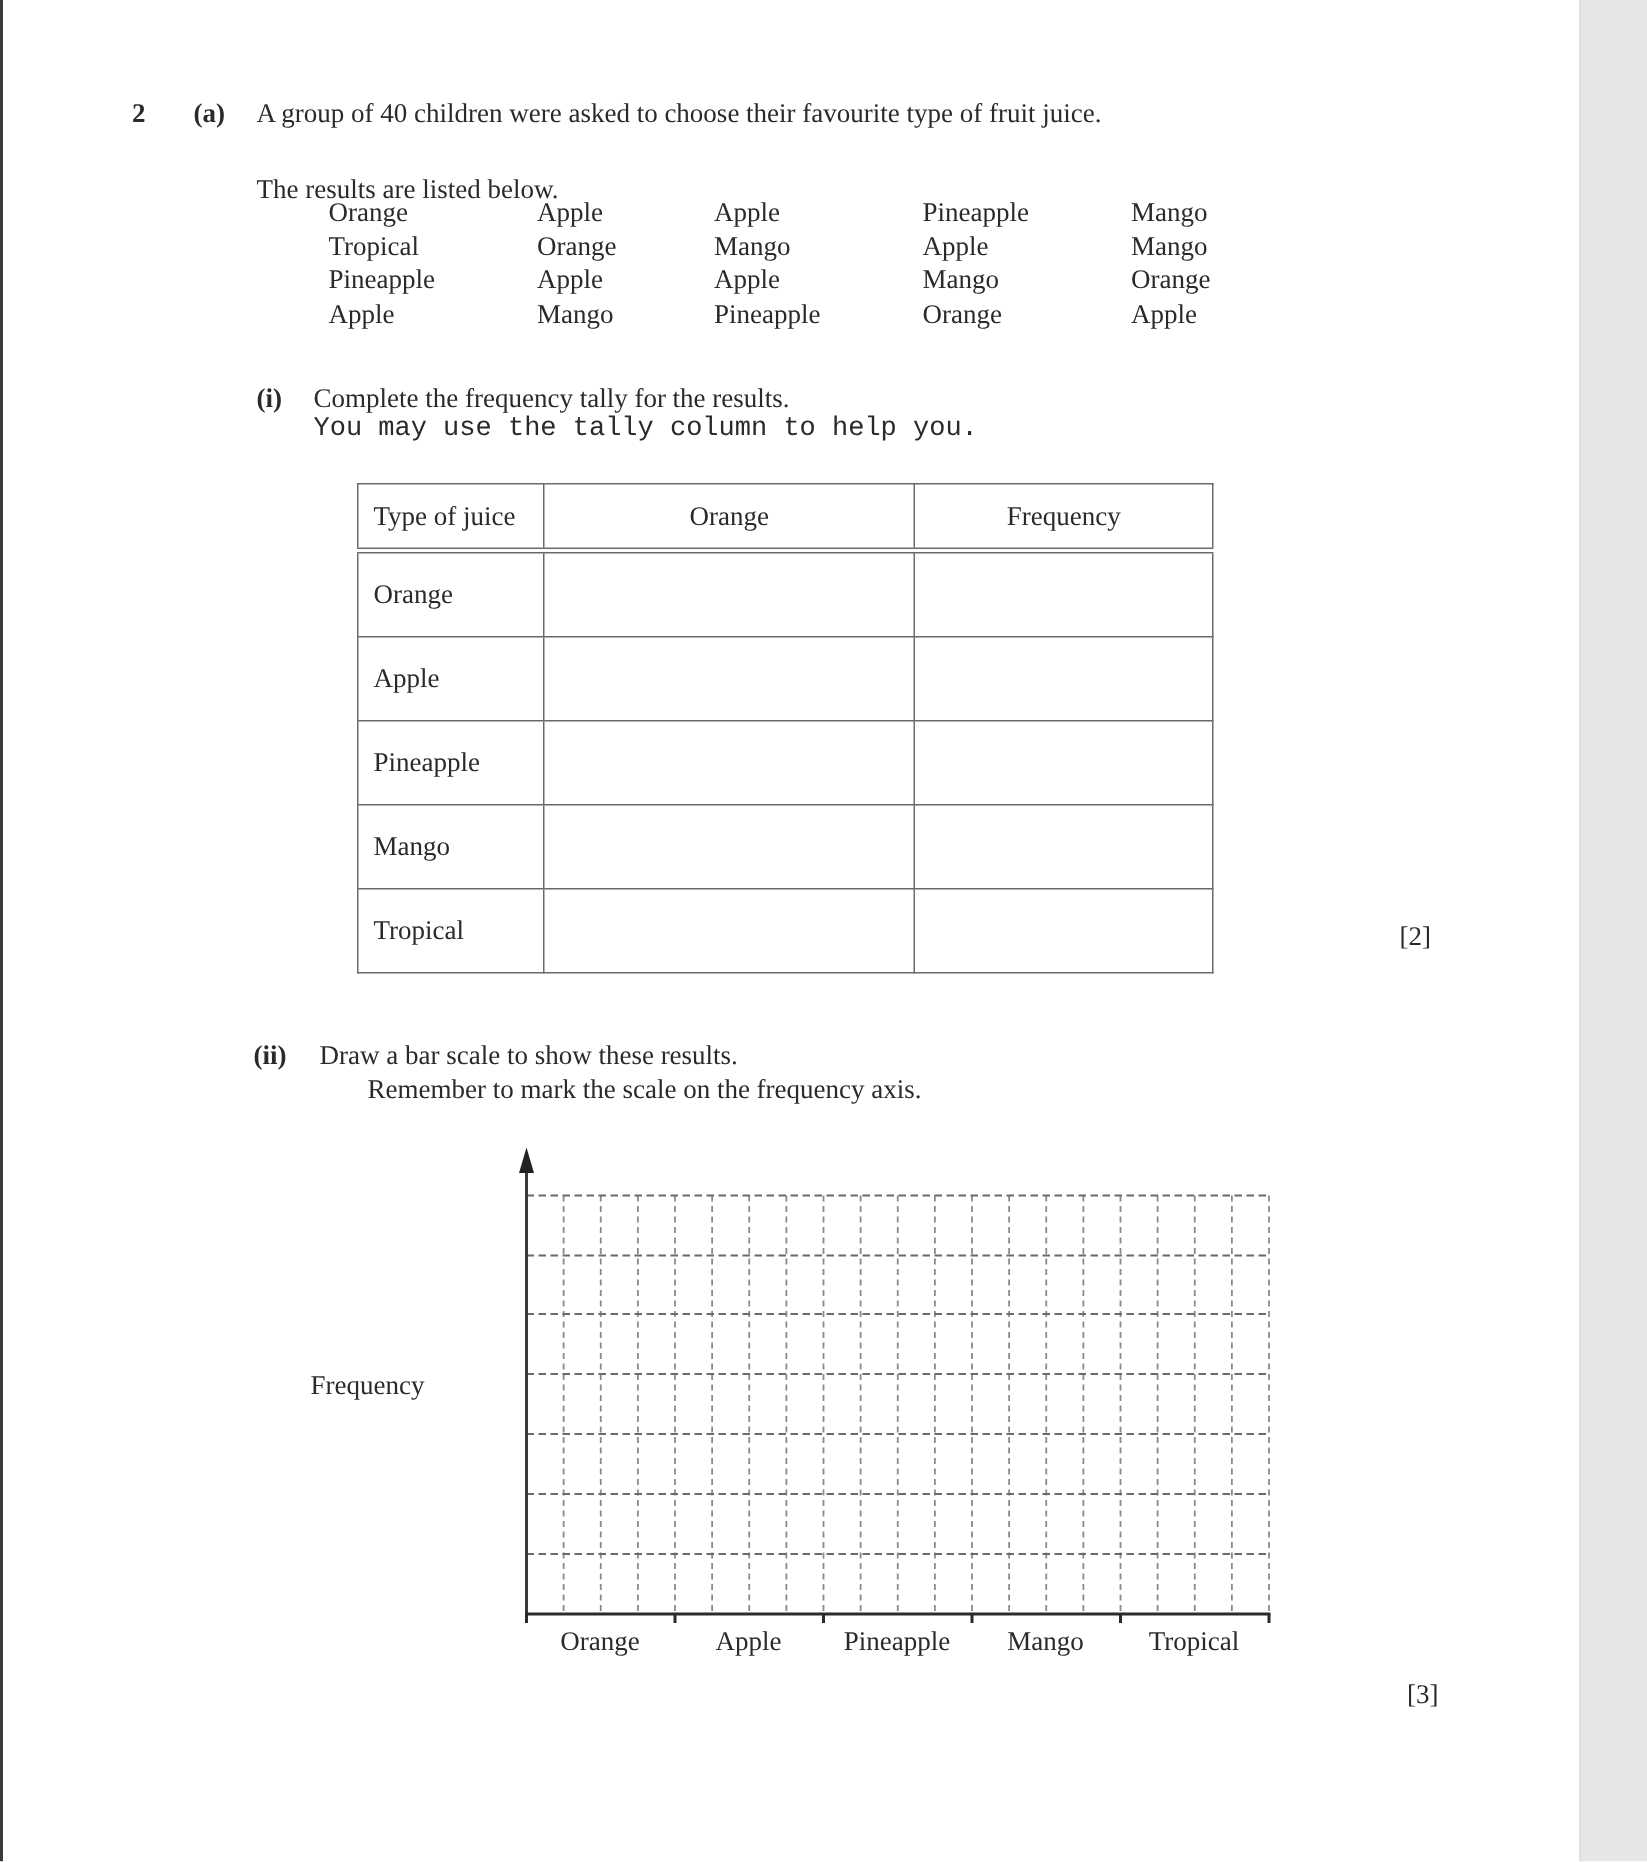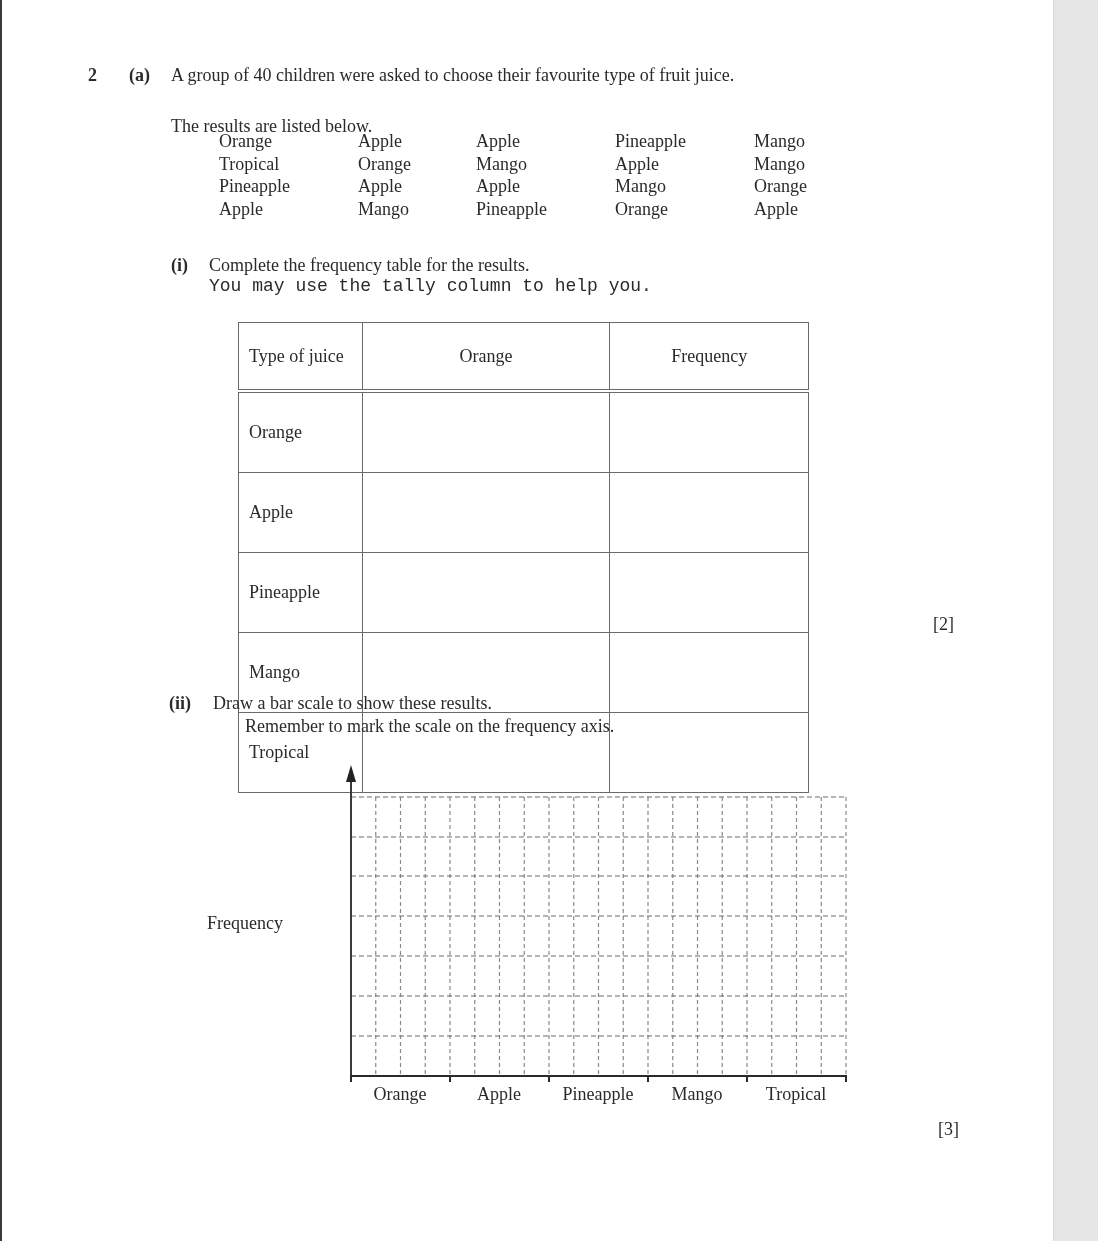--- a/index.html
+++ b/index.html
@@ -26,21 +26,21 @@
   .pi-label { left:171px; top:254px; }
   .pi-l1 { left:209px; top:254px; }
   .pi-l2 { left:209px; top:275px;font-family:Liberation Mono, monospace; }
 
   table.freq {
     position:absolute; left:238px; top:322px;
     border-collapse:collapse; width:571px;
   }
   table.freq td, table.freq th {
     border:1.5px solid #6a6a6a; font-size:18px; font-weight:normal;
-    padding:16px 10px; text-align:left; height:47px;
+    padding:4px 10px; text-align:left; height:47px;
   }
   table.freq th { height:34px; text-align:center; }
   table.freq th.first { text-align:left; }
   table.freq thead tr { border-bottom:4px double #6a6a6a; }
   table.freq col.c1 { width:124px; }
   table.freq col.c2 { width:248px; }
   table.freq col.c3 { width:199px; }
 
   .mark2 { left:933px; top:613px; }
   .pii-label { left:169px; top:692px;text-align:right; }
@@ -91,21 +91,21 @@
   </div>
   <div class="col" style="left:535px">
     <div class="cell">Mango</div>
     <div class="cell">Mango</div>
     <div class="cell">Orange</div>
     <div class="cell">Apple</div>
   </div>
 </div>
 
 <span class="abs txt bold pi-label">(i)</span>
-<span class="abs txt pi-l1">Complete the frequency table for the results.</span>
+<span class="abs txt pi-l1">Complete the frequency tally for the results.</span>
 <span class="abs txt pi-l2">You may use the tally column to help you.</span>
 
 <table class="freq">
   <colgroup>
       <col class="c1">
       <col class="c2">
       <col class="c3">
     </colgroup>
   <thead>
     <tr>

